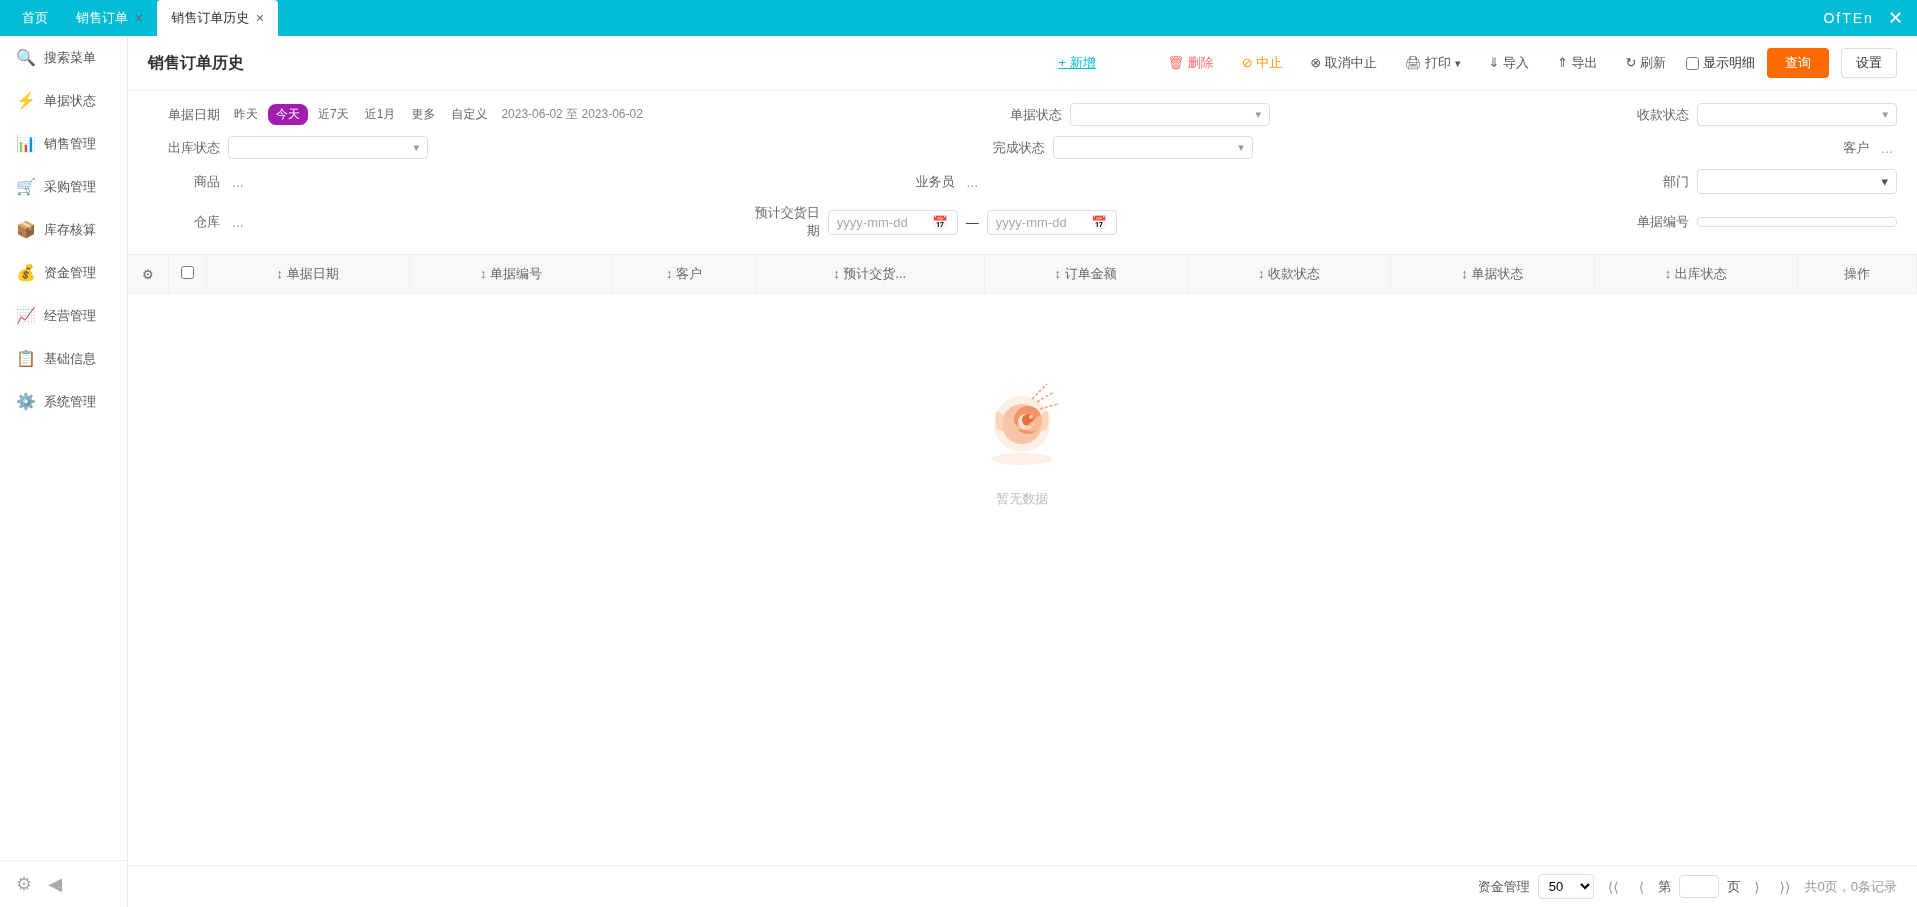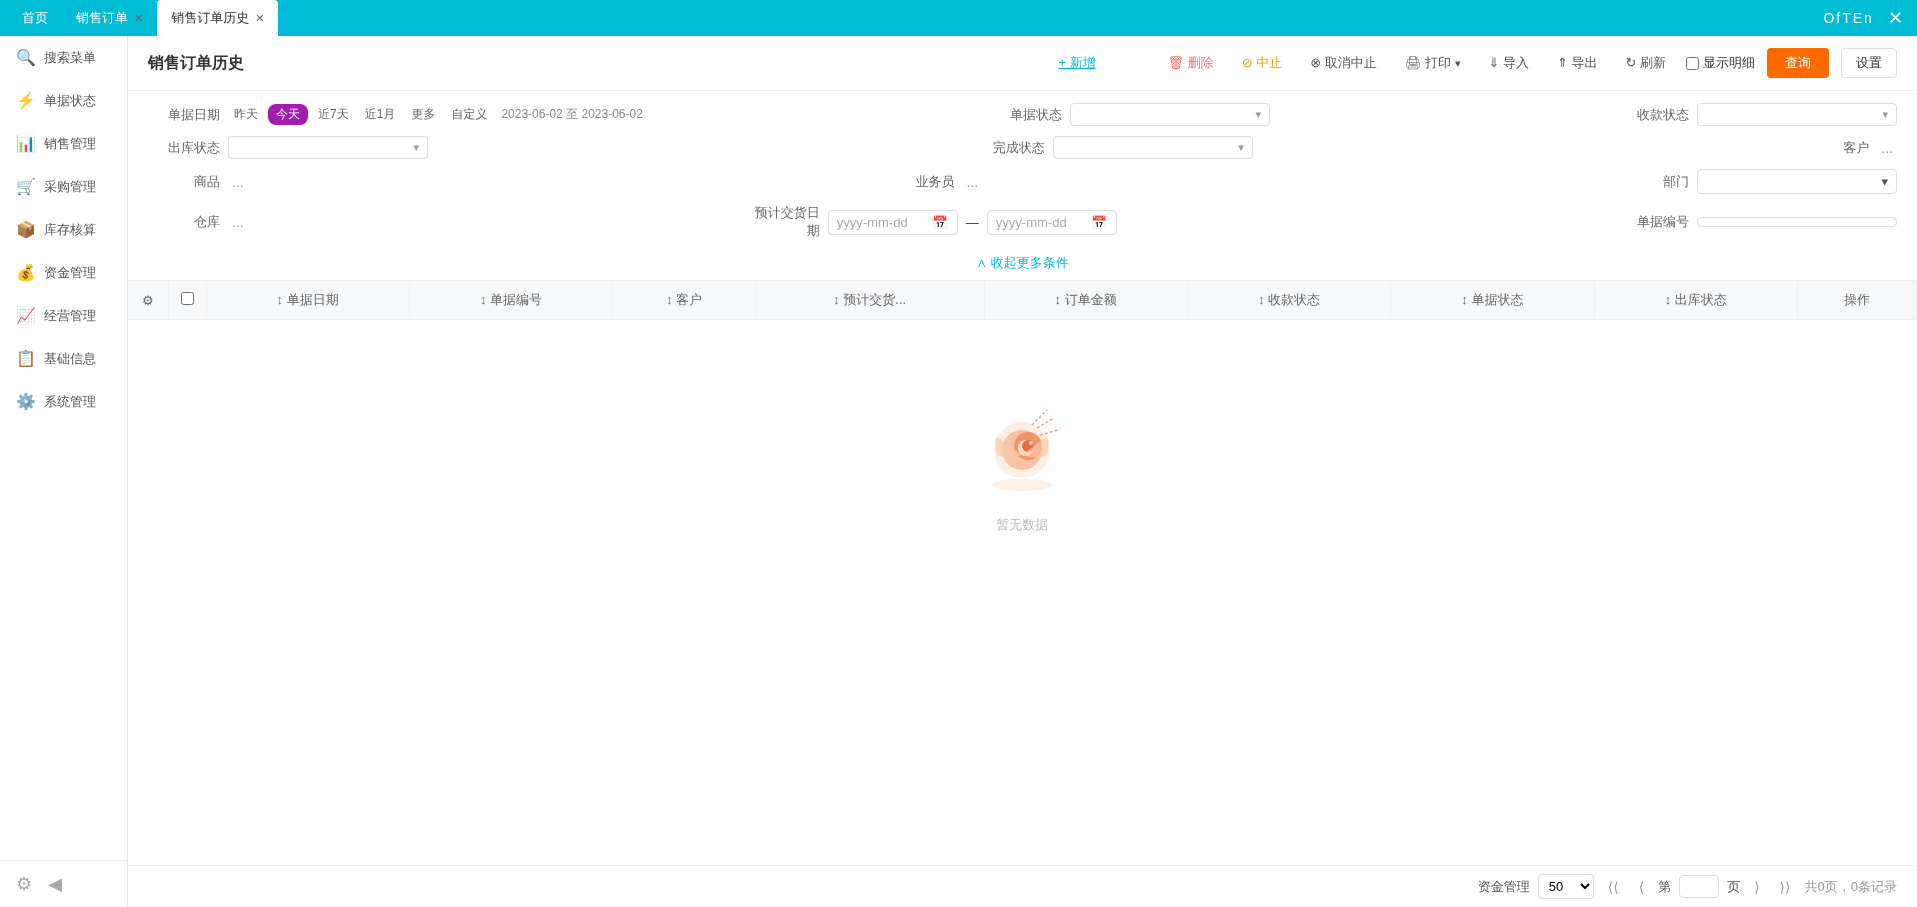--- a/index.html
+++ b/index.html
@@ -271,23 +271,20 @@
         </div>
 
         <span style="flex:1;"></span>
 
         <span class="filter-label">单据编号</span>
         <div class="filter-select" style="min-width:200px;">
           <span></span>
         </div>
       </div>
 
-      <div class="collapse-link">
-        <span>∧ 收起更多条件</span>
-      </div>
     </div>
 
     <div class="table-area">
       <table class="data-table">
         <thead>
           <tr>
             <th class="th-settings">
               <span>⚙</span>
             </th>
             <th class="th-checkbox">

